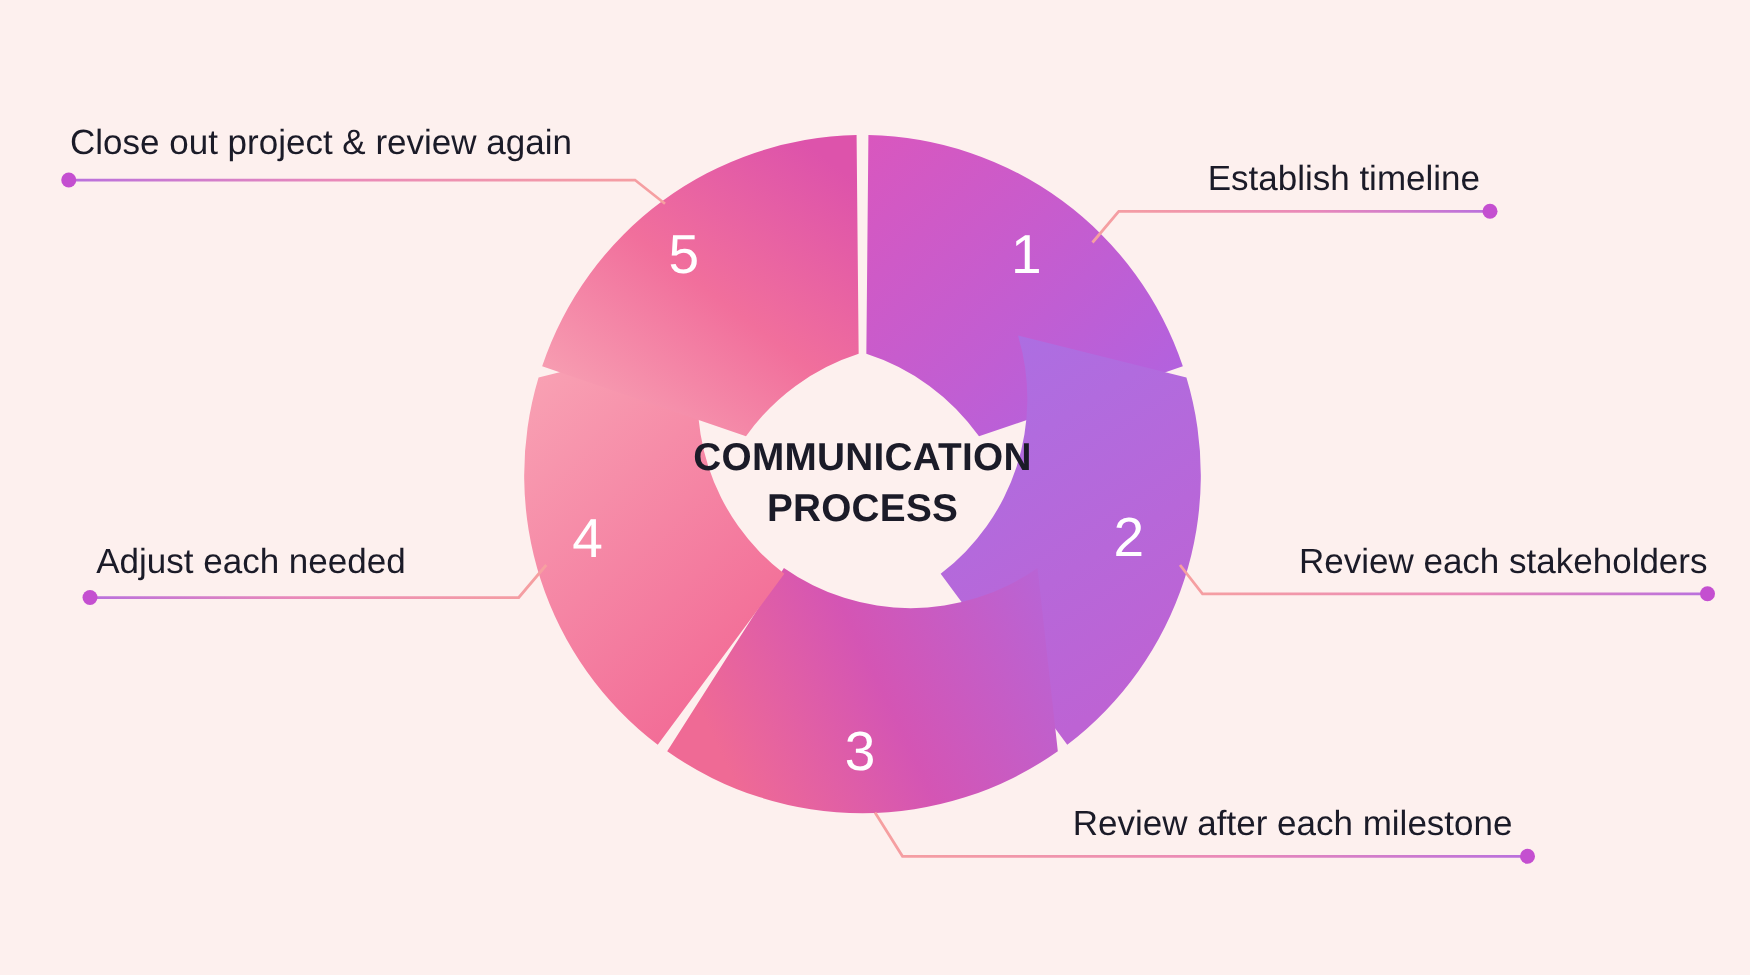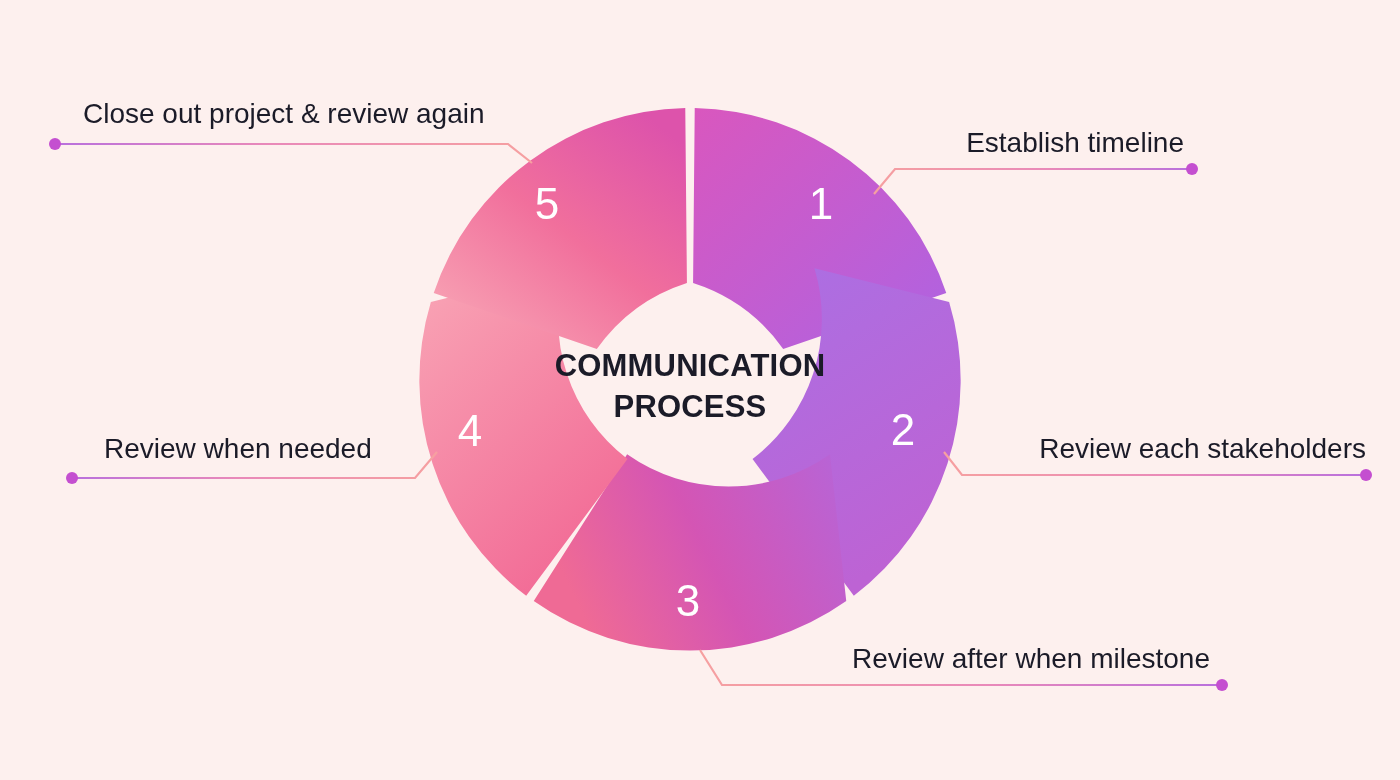--- a/index.html
+++ b/index.html
@@ -42,21 +42,20 @@
     text-anchor: middle;
     letter-spacing: 0.2px;
   }
   .callout-label {
     position: absolute;
     font-family: "Liberation Sans", sans-serif;
     font-size: 28px;
     color: #1b1b28;
     white-space: nowrap;
     line-height: 1.1;
-    margin-left: 27px;
   }
   .label-left  { text-align: left; }
   .label-right { }
 </style>
 </head>
 <body style="background: rgb(253, 240, 238);">
 
 <div id="infographic" style="background: rgb(253, 240, 238);">
 
   <svg id="diagram-svg" viewBox="0 0 1400 780">
@@ -159,19 +158,19 @@
 
       <path stroke="url(#grad-line-left)" d="M 532 163 L 508 144 L 55 144"></path>
       <circle cx="55" cy="144" r="6" fill="#c44fd0"></circle>
     </g>
   </svg>
 
   <div class="callout-label label-right" style="left:auto; right:216px; top:128px;">Establish timeline</div>
 
   <div class="callout-label label-right" style="left:auto; right:34px; top:434px;">Review each stakeholders</div>
 
-  <div class="callout-label label-right" style="left:auto; right:190px; top:644px;">Review after when milestone</div>
+  <div class="callout-label label-right" style="left:auto; right:190px; top:644px;">Review after each milestone</div>
 
-  <div class="callout-label label-left" style="left:77px; top:434px;">Review when needed</div>
+  <div class="callout-label label-left" style="left:77px; top:434px;">Adjust each needed</div>
 
   <div class="callout-label label-left" style="left:56px; top:99px;">Close out project &amp; review again</div>
 
 </div>
 
 </body></html>

